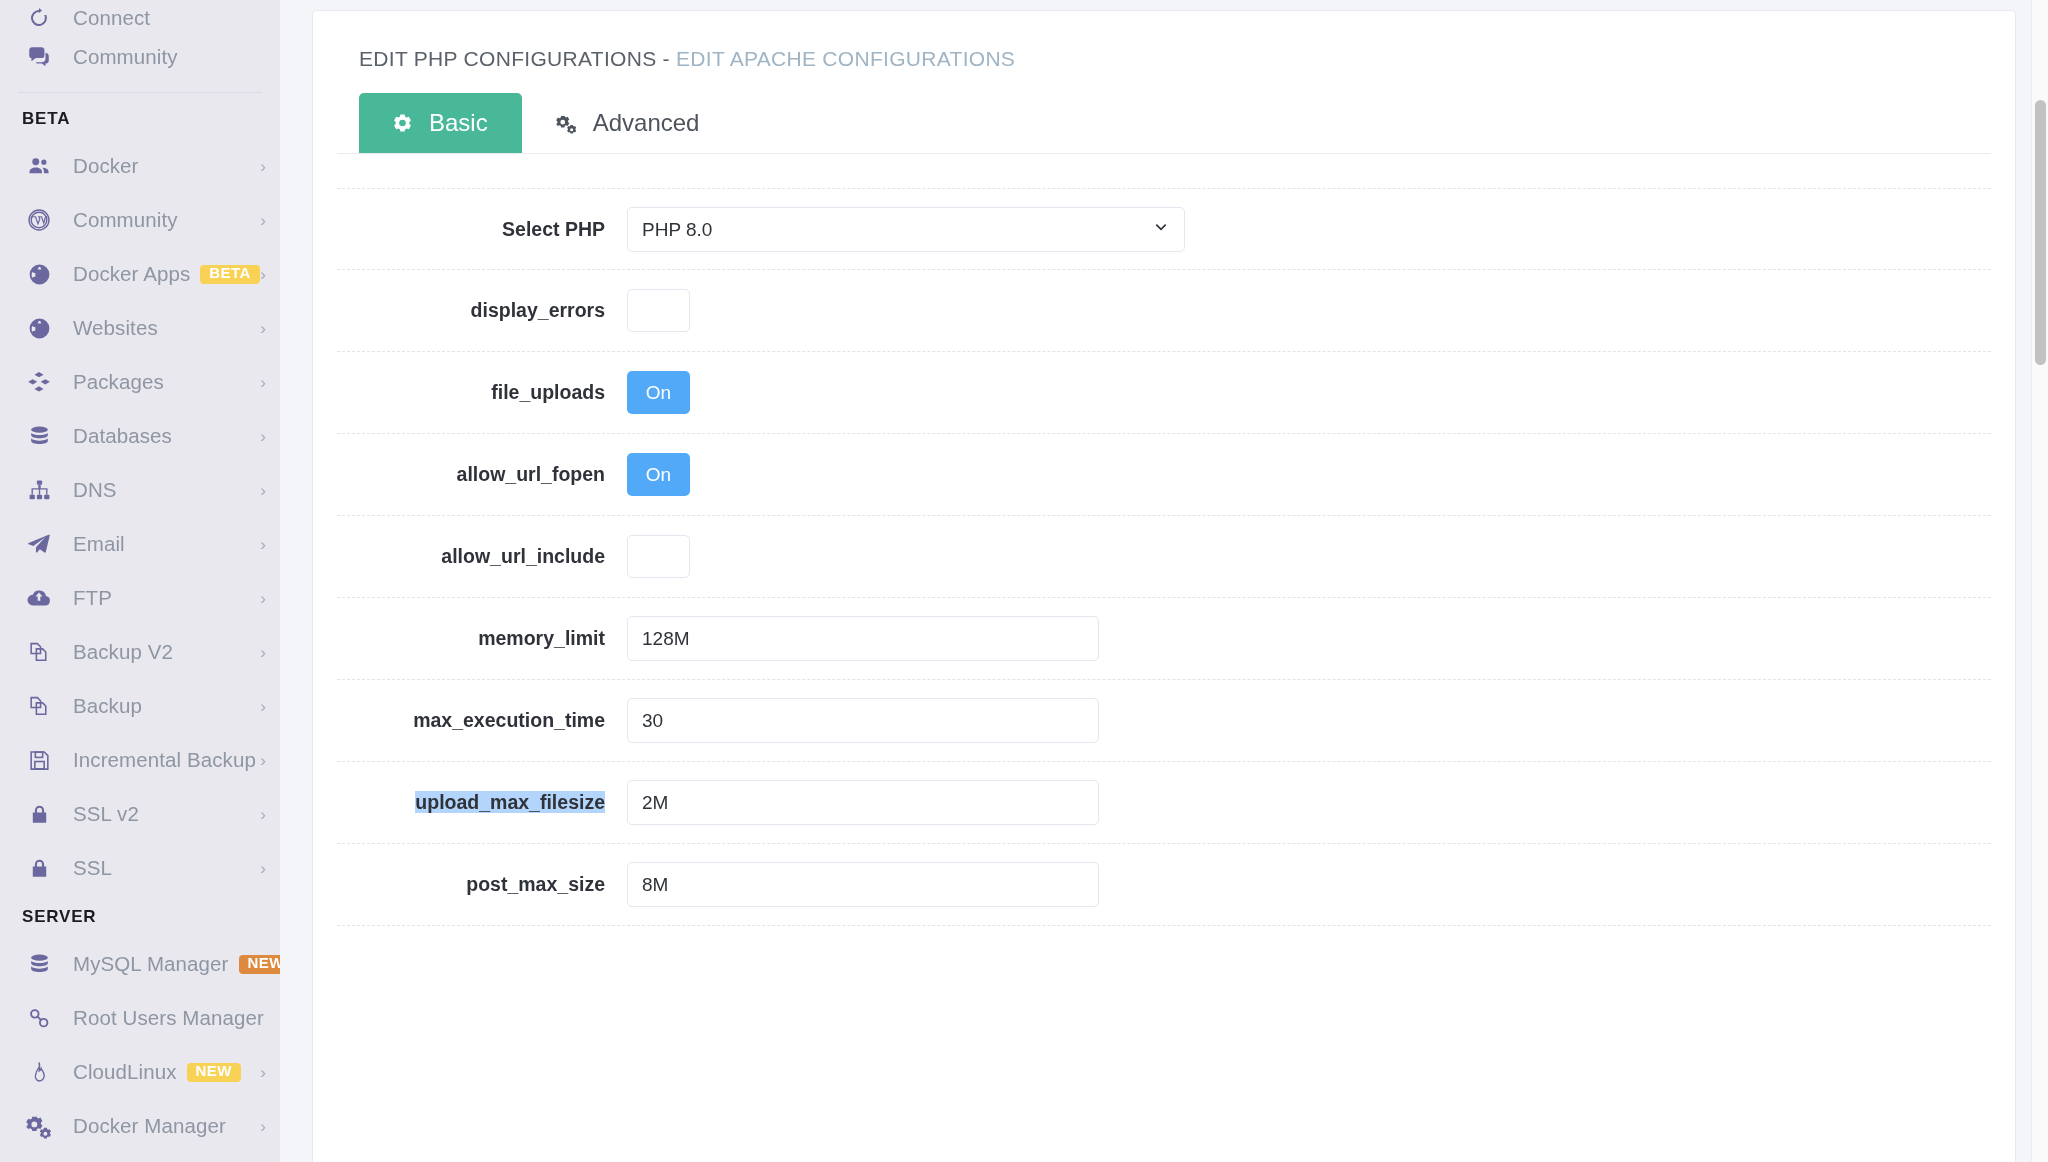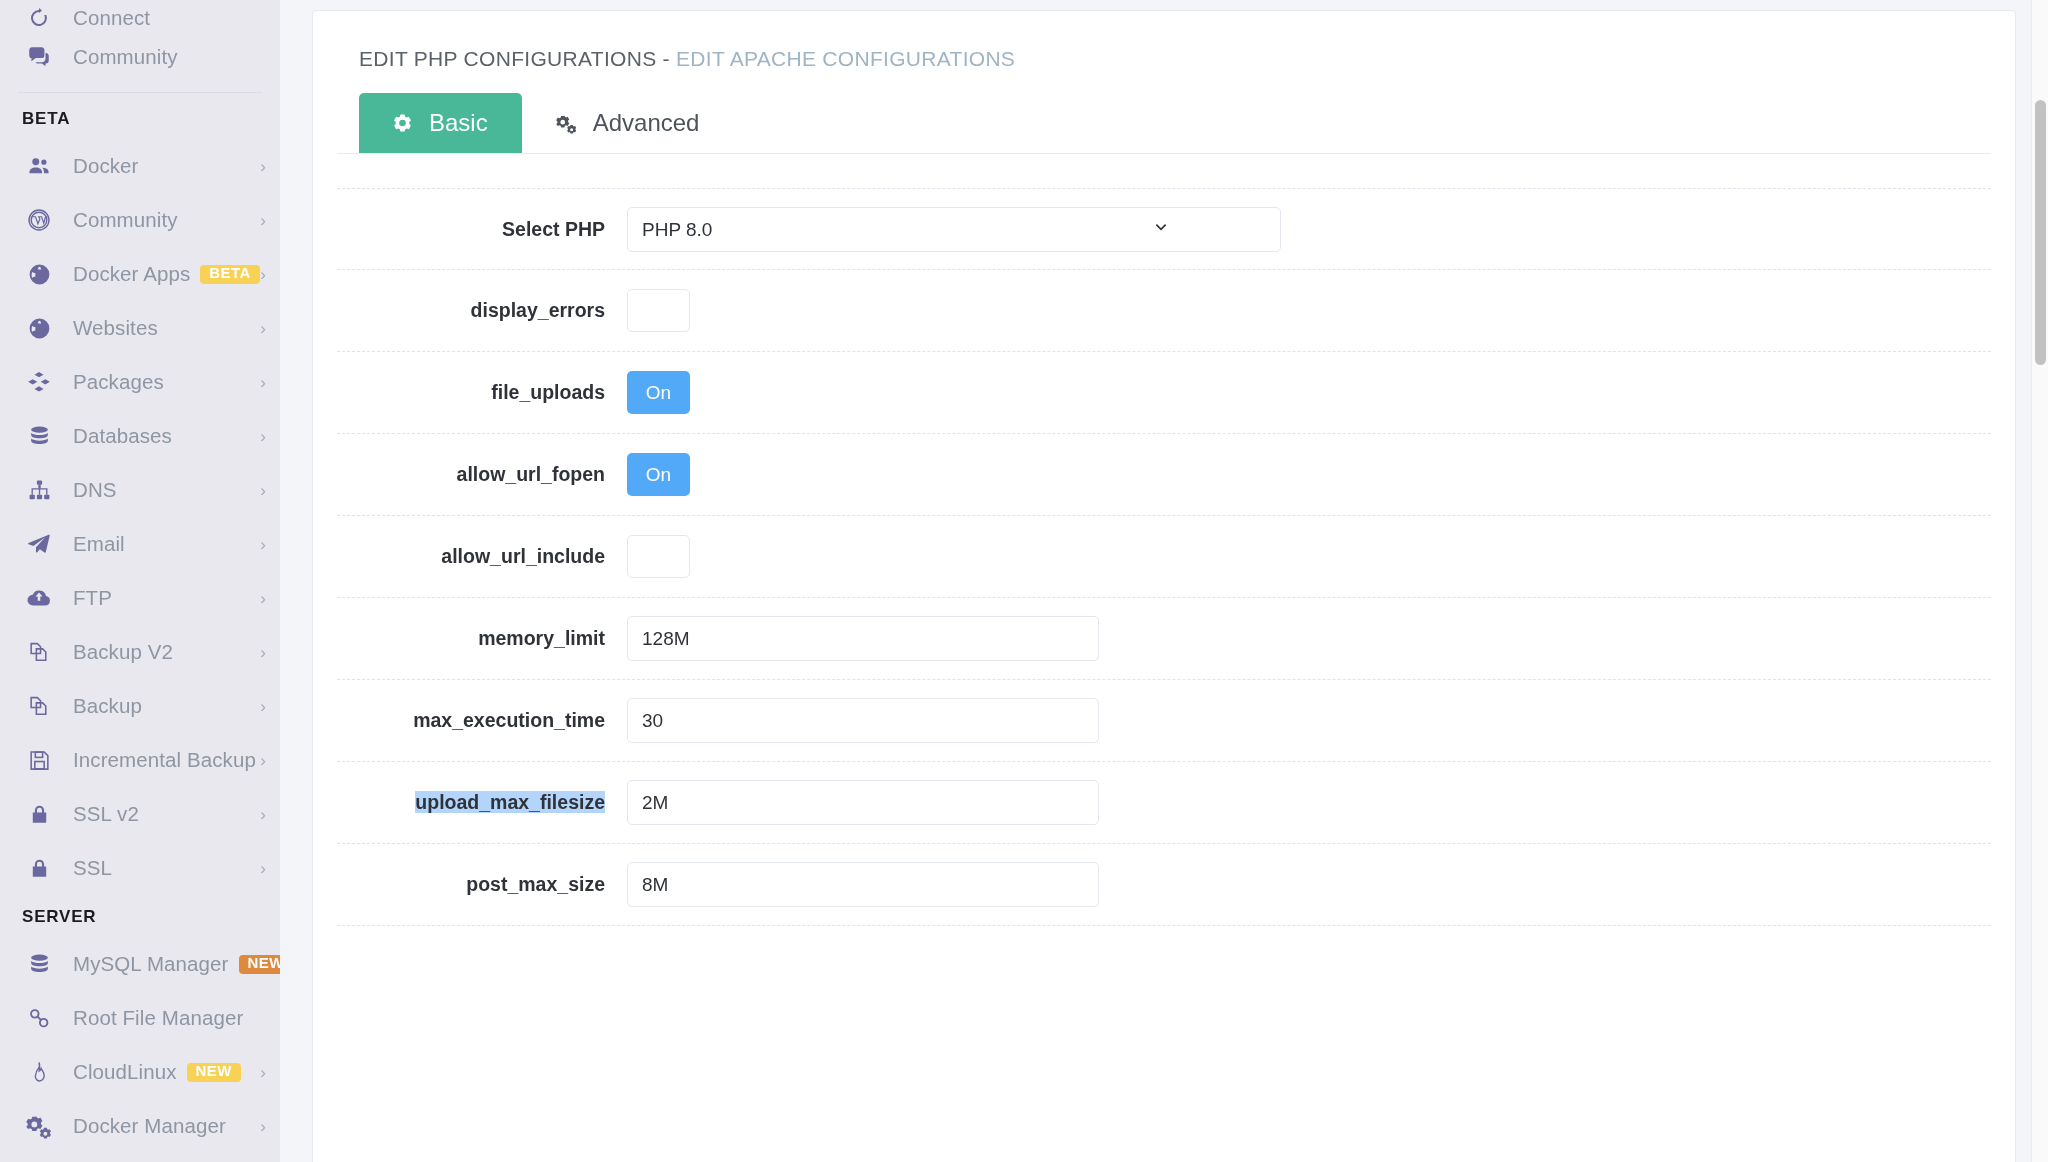--- a/index.html
+++ b/index.html
@@ -147,21 +147,21 @@
     border: 1px solid #e3e7ef;
     border-radius: 5px;
     background: #ffffff;
     font-size: 19px;
     font-family: "Liberation Sans", sans-serif;
     color: #2f3339;
     padding: 0 14px;
     outline: none;
   }
   .fselect-wrap { position: relative; width: 558px; }
-  .fselect { width: 654px; appearance: none; -webkit-appearance: none; }
+  .fselect { width: 558px; appearance: none; -webkit-appearance: none; }
   .fselect-arrow {
     position: absolute; right: 16px; top: 50%;
     transform: translateY(-50%);
     pointer-events: none;
     color: #2f3339;
   }
   .swatch-empty {
     width: 63px; height: 43px;
     border: 1px solid #e3e7ef;
     border-radius: 5px;
@@ -402,21 +402,21 @@
     </div>
 
     <div class="nav-item">
       <span class="ico">
         <svg width="25" height="25" viewBox="0 0 24 24" fill="none" stroke="currentColor" stroke-width="1.8">
             <circle cx="7.5" cy="7.5" r="3.6"></circle>
             <circle cx="16" cy="16" r="3.6"></circle>
             <path d="M10 10l4 4"></path>
           </svg>
       </span>
-      <span class="lbl">Root File Manager</span>
+      <span class="lbl">Root Users Manager</span>
     </div>
 
     <div class="nav-item">
       <span class="ico">
         <svg width="24" height="24" viewBox="0 0 24 24" fill="none" stroke="currentColor" stroke-width="1.4">
             <path d="M12 2.5c1.5 3 .3 4.8-.8 6.3-1.2 1.6-2.3 3-2.3 5.2A4.8 4.8 0 0 0 12 21a5.2 5.2 0 0 0 5.2-5.2c0-3.6-2-5.3-3-7.3-.4 1.3-1.1 2-1.9 2.5.5-2.6.3-5.7-.3-8.5z"></path>
           </svg>
       </span>
       <span class="lbl">CloudLinux</span>
       <span class="badge badge-new-yellow">NEW</span>

